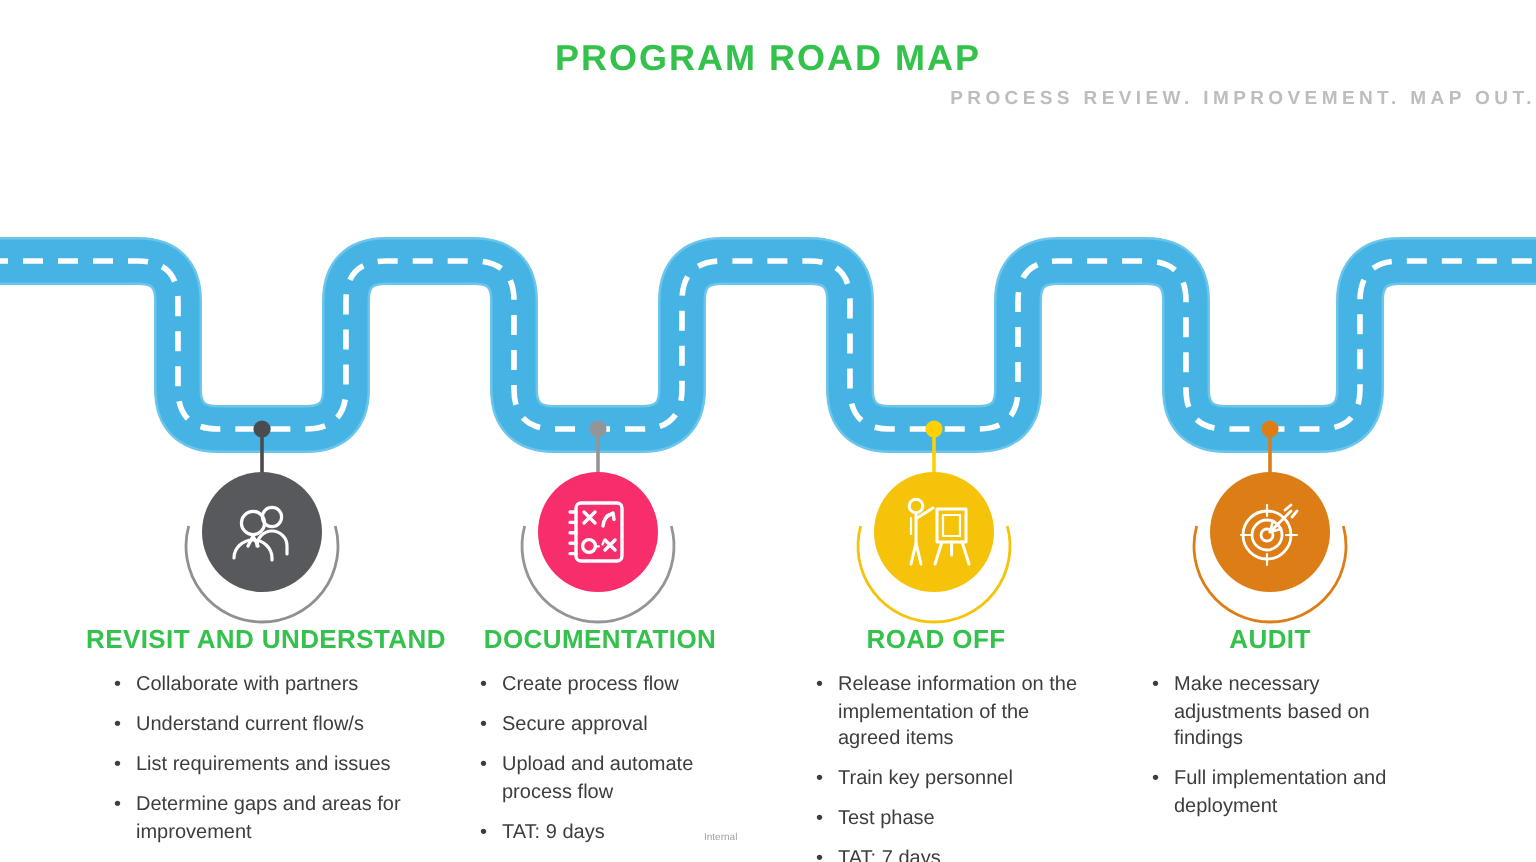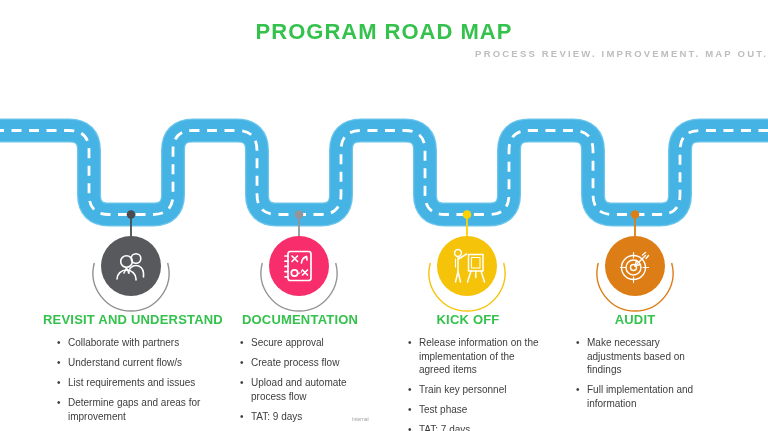--- a/index.html
+++ b/index.html
@@ -2,21 +2,21 @@
 <html><head>
 <meta charset="utf-8">
 <style>
   html,body{margin:0;padding:0;background:#fff;}
   .slide{
     position:relative;width:768px;height:431px;overflow:hidden;background:#ffffff;
     font-family:"Liberation Sans",sans-serif;
   }
   .hdr{position:absolute;top:0;left:0;width:768px;text-align:center;}
   .title{
-    margin:0;padding-top:20px;font-size:22px;font-weight:bold;color:#34c24d;
+    margin:0;padding-top:20px;font-size:18px;font-weight:bold;color:#34c24d;
     letter-spacing:1px;line-height:1.1;
   }
   .subtitle{
     margin-top:4px;font-size:9.5px;color:#bdbdbd;letter-spacing:2.2px;font-weight:bold;text-align:right;
   }
   svg.roadmap{position:absolute;left:0;top:0;}
   .cols{position:absolute;left:0;top:0;width:768px;height:431px;padding-left:20px;}
   .col{position:absolute;top:312px;}
   .col h2{
     margin:0 0 9px 0;font-size:13px;font-weight:bold;color:#34c24d;text-align:center;
@@ -130,42 +130,42 @@
         <li>Understand current flow/s</li>
         <li>List requirements and issues</li>
         <li>Determine gaps and areas for improvement</li>
         <li>TAT: 5 days</li>
       </ul>
     </section>
 
     <section class="col c2">
       <h2>DOCUMENTATION</h2>
       <ul>
+        <li>Create process flow</li>
         <li>Secure approval</li>
-        <li>Create process flow</li>
         <li>Upload and automate process flow</li>
         <li>TAT: 9 days</li>
       </ul>
     </section>
 
     <section class="col c3">
-      <h2>KICK OFF</h2>
+      <h2>ROAD OFF</h2>
       <ul>
         <li>Release information on the implementation of the agreed items</li>
         <li>Train key personnel</li>
         <li>Test phase</li>
         <li>TAT: 7 days</li>
       </ul>
     </section>
 
     <section class="col c4">
       <h2>AUDIT</h2>
       <ul>
         <li>Make necessary adjustments based on findings</li>
-        <li>Full implementation and information</li>
+        <li>Full implementation and deployment</li>
       </ul>
     </section>
 
   </div>
 
   <div class="watermark">Internal</div>
 
 </div>
 
 </body></html>

